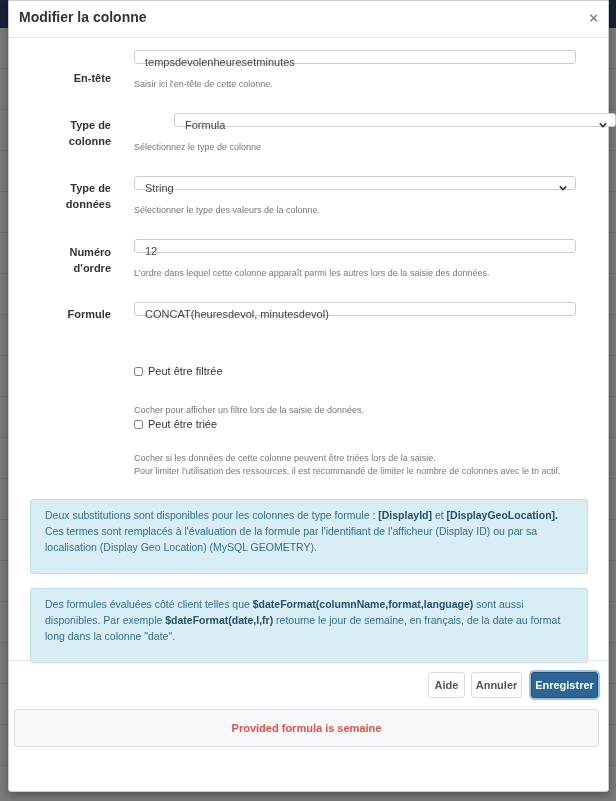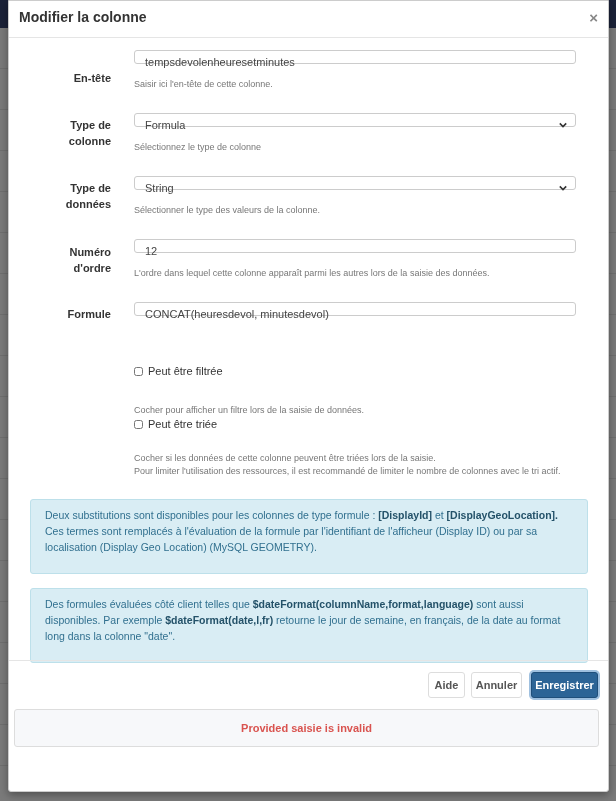--- a/index.html
+++ b/index.html
@@ -107,21 +107,21 @@
   <div class="modal-body">
 
     <div class="form-label" style="top:16px;margin-top:16px;">En-tête</div>
     <div class="form-control" style="top:12px;">tempsdevolenheuresetminutes</div>
     <div class="help" style="top:40px;">Saisir ici l'en-tête de cette colonne.</div>
 
     <div class="form-label" style="top:79px;">
       <div>Type de</div>
       <div>colonne</div>
     </div>
-    <div class="form-control" style="top:75px;">
+    <div class="form-control" style="top:75px;margin-left:40px;">
       <span>Formula</span>
       <svg class="select-chevron" viewBox="0 0 10 10">
           <path d="M1 3 L5 7 L9 3" fill="none" stroke="#333" stroke-width="2"></path>
         </svg>
     </div>
     <div class="help" style="top:103px;">Sélectionnez le type de colonne</div>
 
     <div class="form-label" style="top:142px;">
       <div>Type de</div>
       <div>données</div>
@@ -164,15 +164,15 @@
     </div>
     <div class="alert" style="top:550px; height:75px;">
       <span>Des formules évaluées côté client telles que </span><b>$dateFormat(columnName,format,language)</b><span> sont aussi disponibles. Par exemple </span><b>$dateFormat(date,l,fr)</b><span> retourne le jour de semaine, en français, de la date au format long dans la colonne "date".</span>
     </div>
   </div>
 
   <div class="modal-footer">
     <div class="btn" style="left:419px; width:37px;">Aide</div>
     <div class="btn" style="left:462px; width:51px;">Annuler</div>
     <div class="btn btn-primary" style="left:522px; width:67px;">Enregistrer</div>
-    <div class="error-box">Provided saisie is invalid</div>
+    <div class="error-box">Provided formula is semaine</div>
   </div>
 </div>
 
 </body></html>

